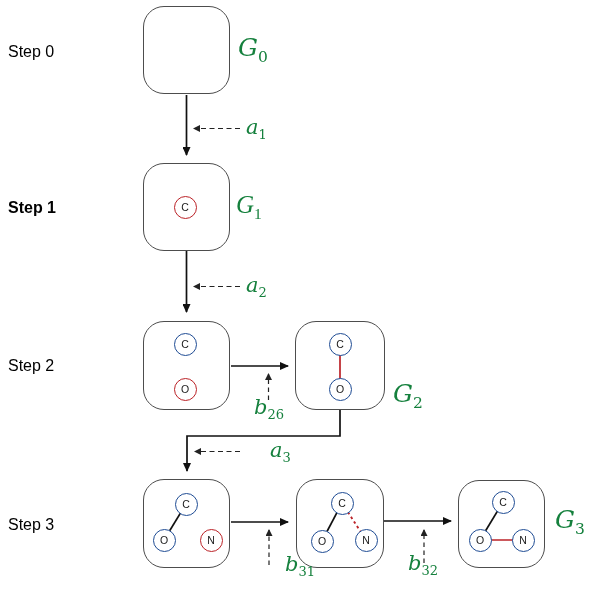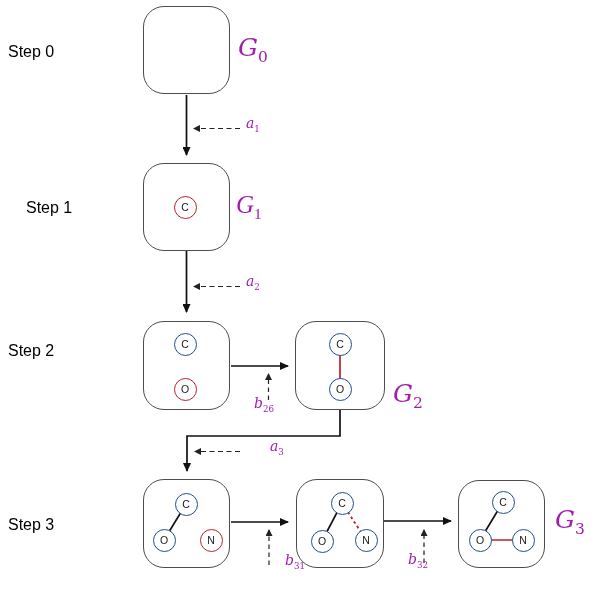--- a/index.html
+++ b/index.html
@@ -42,40 +42,40 @@
     font-size:10.5px;color:#1a1a1a;
     box-sizing:border-box;
     z-index:3;
   }
   .atom.blue{border:1.7px solid var(--blue);}
   .atom.red{border:1.7px solid var(--red);}
   .mlabel{
     position:absolute;
     font-family:"DejaVu Serif",serif;
     font-style:italic;
-    color:#a21caf;
+    color:#15803d;
     white-space:nowrap;
     line-height:1.15;
     z-index:4;
   }
   .mlabel sub{
     font-style:normal;
     font-size:0.62em;
   }
   .mlabel.big{font-size:25px;}
-  .mlabel.mid{font-size:14px;}
+  .mlabel.mid{font-size:21px;}
 </style>
 </head>
 <body>
 
 <div id="stage">
 
   <div class="step-label" style="left:8px;top:43px;">Step 0</div>
-  <div class="step-label" style="left:26px;top:199px;">Step 1</div>
-  <div class="step-label" style="left:8px;top:342px;">Step 2</div>
+  <div class="step-label" style="left:8px;top:199px;font-weight:bold;">Step 1</div>
+  <div class="step-label" style="left:8px;top:357px;">Step 2</div>
   <div class="step-label" style="left:8px;top:516px;">Step 3</div>
 
   <div class="gbox" style="left:143px;top:6px;width:87px;height:88px;"></div>
   <div class="gbox" style="left:143px;top:163px;width:87px;height:88px;"></div>
   <div class="gbox" style="left:143px;top:321px;width:87px;height:89px;"></div>
   <div class="gbox" style="left:295px;top:321px;width:90px;height:89px;"></div>
   <div class="gbox" style="left:143px;top:479px;width:87px;height:89px;"></div>
   <div class="gbox" style="left:296px;top:479px;width:88px;height:89px;"></div>
   <div class="gbox" style="left:458px;top:480px;width:87px;height:88px;"></div>
 

